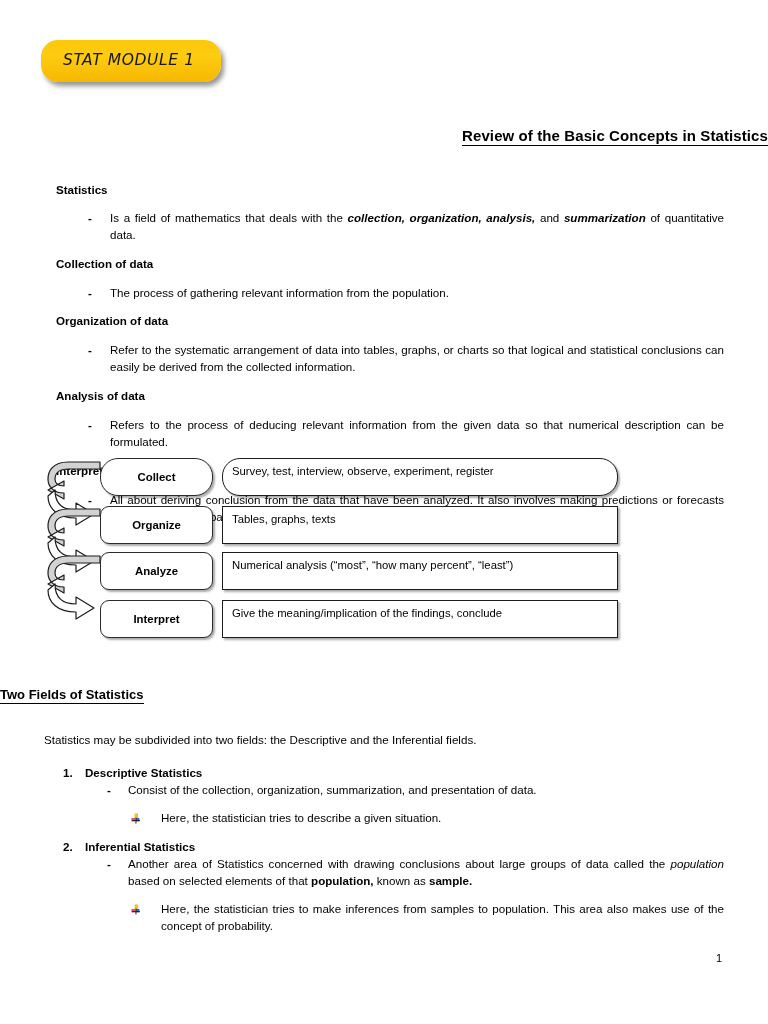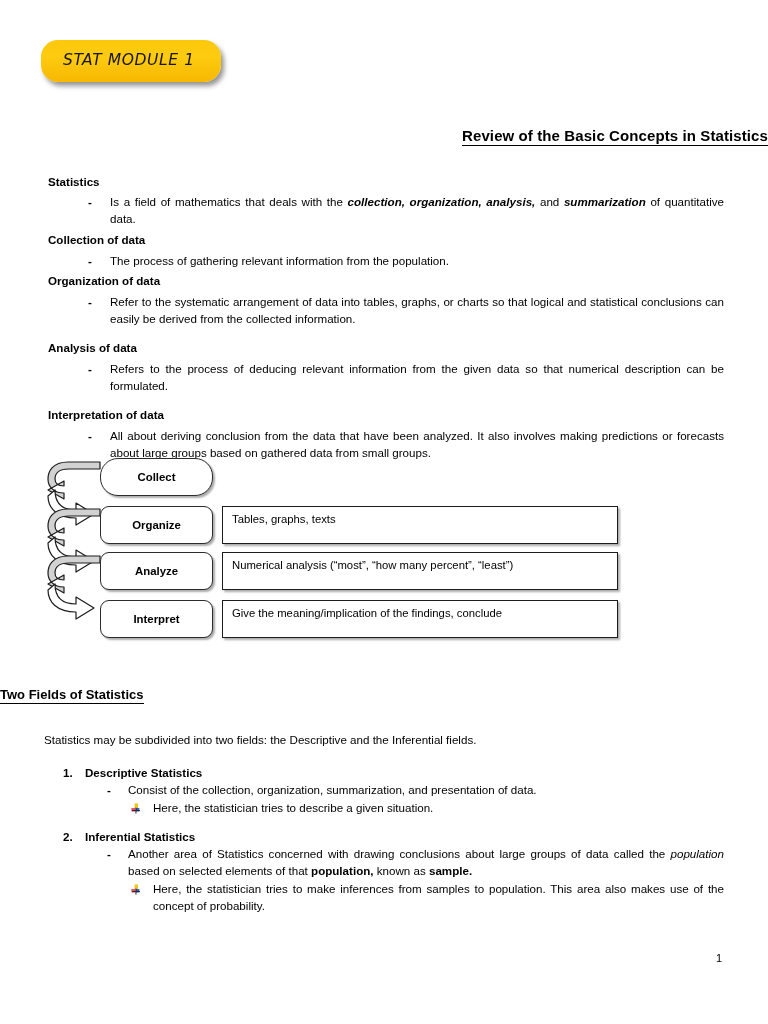--- a/index.html
+++ b/index.html
@@ -67,21 +67,21 @@
     left: 44px;
     top: 170px;
     width: 680px;
     font-size: 11.6px;
     line-height: 1.45;
   }
 
   .h-term {
     font-weight: 700;
     font-size: 11.6px;
-    margin: 4px;
+    margin: 12px;
     line-height: 1.42;
   }
   .h-term.gap { margin-top: 13px; }
 
   .dash-row {
     display: flex;
     margin: 0;
     padding-left: 44px;
   }
   .dash-row .dash {
@@ -188,21 +188,22 @@
     display: flex;
     padding-left: 63px;
   }
   .sub-dash .dash { width: 21px; flex: 0 0 21px; font-weight: 700; }
   .sub-dash .dtext { flex: 1; text-align: justify; }
   .sub-dash.nojust .dtext { text-align: left; }
 
   .wing-row {
     display: flex;
     padding-left: 87px;
-    margin-top: 1px;
+    margin-top: 11px;
+    gap: 8px;
   }
   .wing-row .wing {
     width: 22px;
     flex: 0 0 22px;
     position: relative;
     top: 2px;
   }
   .wing-row .wtext { flex: 1; text-align: justify; }
   .wing-row.nojust .wtext { text-align: left; }
 
@@ -274,20 +275,21 @@
         <path d="M56 57 L24 57 C8 57 4 67 4 74 C4 81 9 88 20 88 L20 94 L4 85 L20 76 L20 81 C13 81 11 78 11 74 C11 69 14 64 25 64 L56 64 Z" fill="#d2d2d2" stroke="#1c1c1c" stroke-width="1.2" stroke-linejoin="round"></path>
         <path d="M11 85 C11 97 16 105 32 105 L32 98 L50 109 L32 120 L32 113 C13 113 4 103 4 91 Z" fill="#ffffff" stroke="#1c1c1c" stroke-width="1.2" stroke-linejoin="round"></path>
       </g>
       <g>
         <path d="M56 104 L24 104 C8 104 4 114 4 121 C4 128 9 135 20 135 L20 141 L4 132 L20 123 L20 128 C13 128 11 125 11 121 C11 116 14 111 25 111 L56 111 Z" fill="#d2d2d2" stroke="#1c1c1c" stroke-width="1.2" stroke-linejoin="round"></path>
         <path d="M11 132 C11 144 16 152 32 152 L32 145 L50 156 L32 167 L32 160 C13 160 4 150 4 138 Z" fill="#ffffff" stroke="#1c1c1c" stroke-width="1.2" stroke-linejoin="round"></path>
       </g>
     </svg>
 
     <div class="stage stage-label row0">Collect</div>
+    <div class="stage stage-desc  row0">Survey, test, interview, observe, experiment, register</div>
 
     <div class="stage stage-label row1">Organize</div>
     <div class="stage stage-desc  row1">Tables, graphs, texts</div>
 
     <div class="stage stage-label row2">Analyze</div>
     <div class="stage stage-desc  row2">Numerical analysis (“most”, “how many percent”, “least”)</div>
 
     <div class="stage stage-label row3">Interpret</div>
     <div class="stage stage-desc  row3">Give the meaning/implication of the findings, conclude</div>
 

